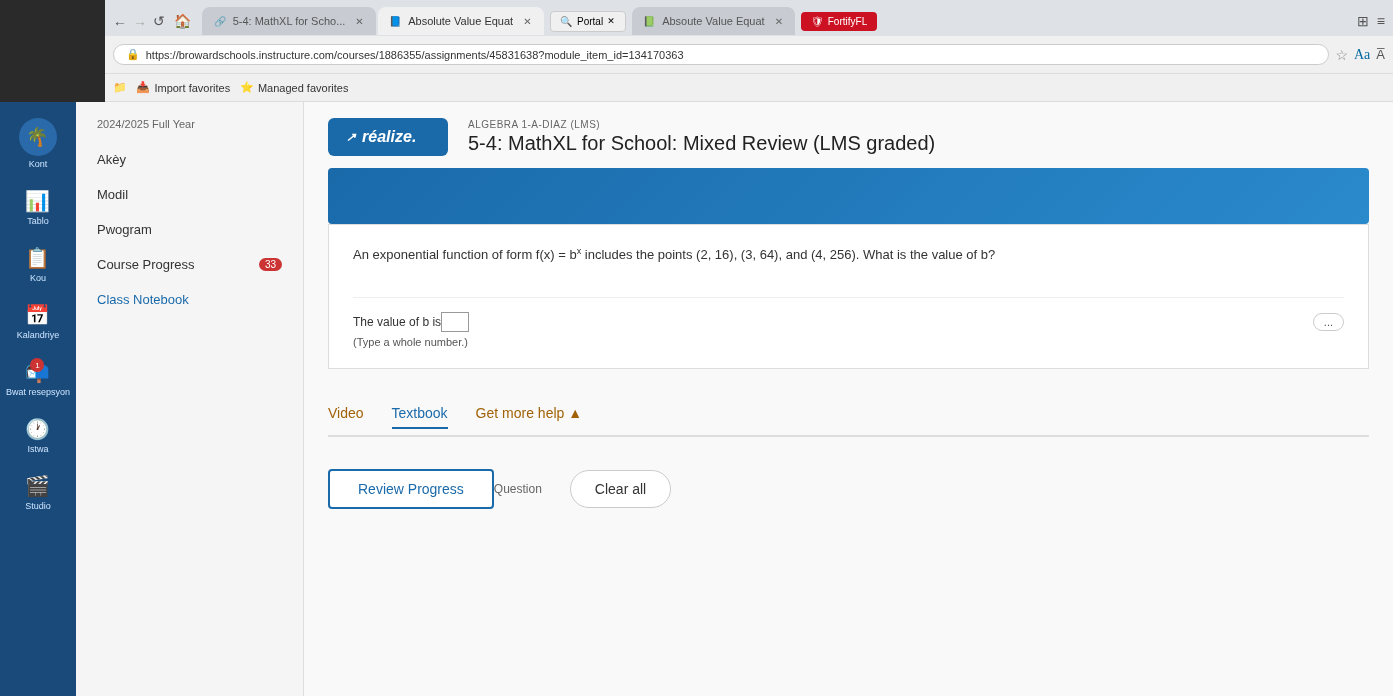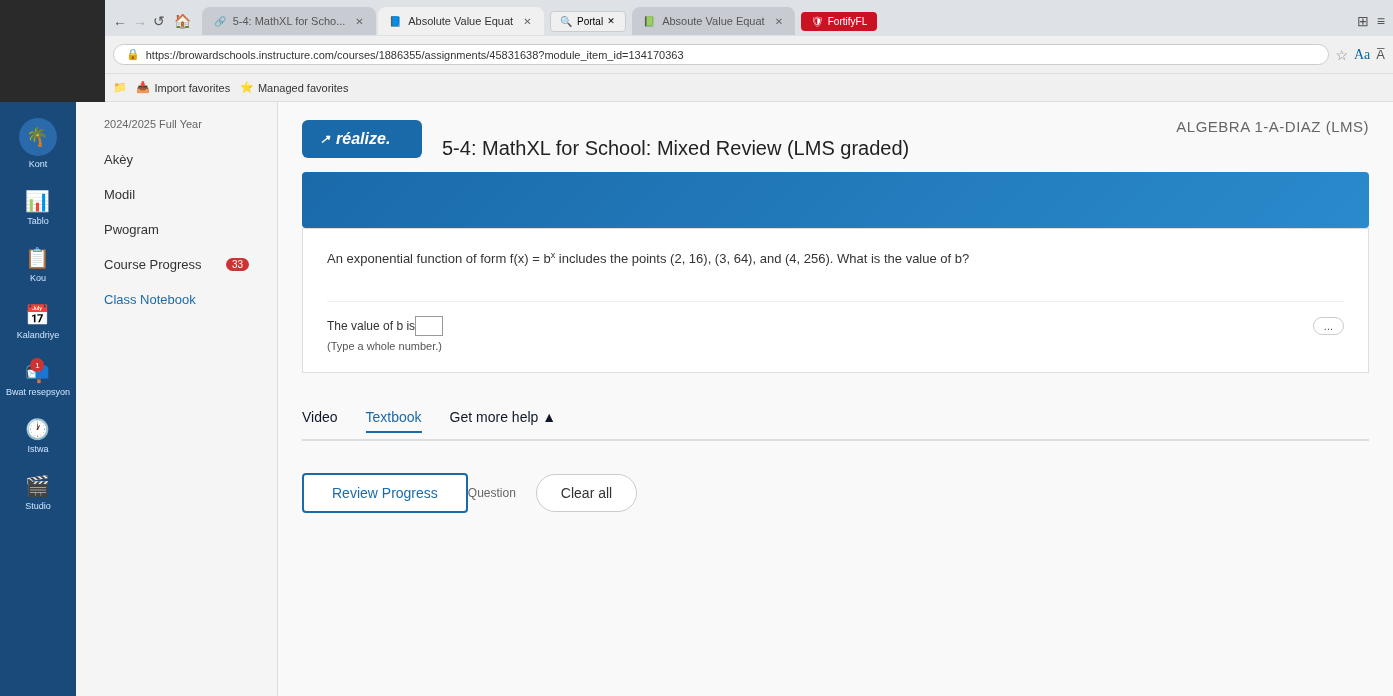--- a/index.html
+++ b/index.html
@@ -162,24 +162,24 @@
       right: 6px;
     }
 
     .icon-wrapper {
       position: relative;
       display: inline-block;
     }
 
     
     .nav-sidebar {
-      width: 202px;
+      width: 228px;
       background: #f5f5f5;
       border-right: 1px solid #ddd;
-      padding: 16px 12px;
+      padding: 16px 5px;
       flex-shrink: 0;
     }
 
     .nav-sidebar-title {
       font-size: 11px;
       color: #666;
       padding: 0 16px 12px 16px;
     }
 
     .nav-sidebar-item {
@@ -233,25 +233,24 @@
       align-items: center;
       gap: 6px;
       min-width: 120px;
     }
 
     .assignment-info {
       flex: 1;
     }
 
     .course-label {
-      font-size: 15px;
+      font-size: 10px;
       color: #666;
       text-transform: uppercase;
       letter-spacing: 0.5px;
-      text-align: right;
     }
 
     .assignment-title {
       font-size: 20px;
       font-weight: 500;
       color: #222;
       margin-top: 2px;
     }
 
     
@@ -315,21 +314,21 @@
     .help-tabs {
       display: flex;
       gap: 28px;
       padding: 16px 0 8px 0;
       border-bottom: 2px solid #ddd;
       margin-top: 20px;
     }
 
     .help-tab {
       font-size: 14px;
-      color: #0f172a;
+      color: #a16207;
       cursor: pointer;
       padding-bottom: 6px;
     }
 
     .help-tab.active {
       color: #1a6aaa;
       border-bottom: 2px solid #1a6aaa;
       margin-bottom: -2px;
     }
 
@@ -550,21 +549,21 @@
     </div>
 
     <div class="help-tabs">
       <span class="help-tab">Video</span>
       <span class="help-tab active">Textbook</span>
       <span class="help-tab">Get more help ▲</span>
     </div>
 
     <div class="bottom-actions">
       <button class="review-progress-btn">Review Progress</button>
-      <div style="display:flex; align-items:center; gap:20px;">
+      <div style="display:flex; align-items:center; gap:28px;">
         <span style="font-size:12px; color:#666;">Question</span>
         <button class="clear-all-btn">Clear all</button>
       </div>
     </div>
 
   </div>
 
 </div>
 
 </body></html>

